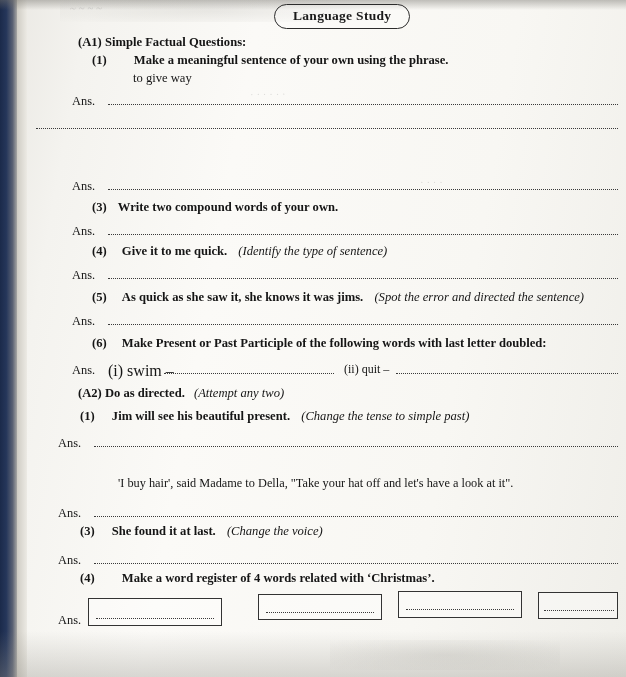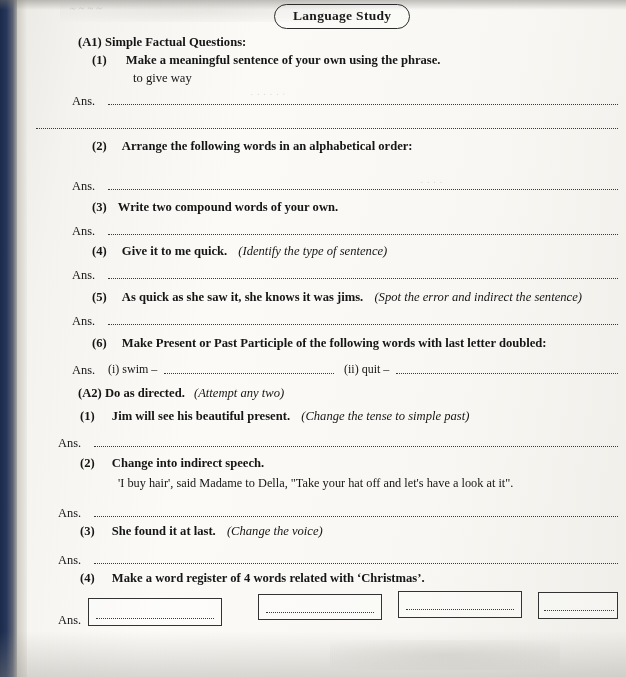--- a/index.html
+++ b/index.html
@@ -128,31 +128,27 @@
   <div class="content">
 
     <div class="title-wrap">
       <div class="title-box">Language Study</div>
     </div>
 
     <div class="row bold" style="left:42px; top:35px;">(A1) Simple Factual Questions:</div>
 
     <div class="row" style="left:56px; top:53px;">
       <span class="bold">(1)</span>
-      <span class="bold" style="margin-left:16px;">Make a meaningful sentence of your own using the phrase.</span>
+      <span class="bold" style="margin-left:24px;">Make a meaningful sentence of your own using the phrase.</span>
     </div>
     <div class="row" style="left:97px; top:71px;">to give way</div>
     <div class="ans-label" style="left:36px; top:94px;">Ans.</div>
     <div class="dots" style="left:72px; top:104px; width:510px;"></div>
     <div class="dots" style="left:0px; top:128px; width:582px;"></div>
 
-    <div class="row" style="left:56px; top:139px;">
-      <span class="bold">(2)</span>
-      <span class="bold" style="margin-left:12px;">Arrange the following words in an alphabetical order:</span>
-    </div>
     <div class="ans-label" style="left:36px; top:179px;">Ans.</div>
     <div class="dots" style="left:72px; top:189px; width:510px;"></div>
 
     <div class="row" style="left:56px; top:200px;">
       <span class="bold">(3)</span>
       <span class="bold" style="margin-left:8px;">Write two compound words of your own.</span>
     </div>
     <div class="ans-label" style="left:36px; top:224px;">Ans.</div>
     <div class="dots" style="left:72px; top:234px; width:510px;"></div>
 
@@ -160,67 +156,63 @@
       <span class="bold">(4)</span>
       <span class="bold" style="margin-left:12px;">Give it to me quick.</span>
       <span class="ital" style="margin-left:8px;">(Identify the type of sentence)</span>
     </div>
     <div class="ans-label" style="left:36px; top:268px;">Ans.</div>
     <div class="dots" style="left:72px; top:278px; width:510px;"></div>
 
     <div class="row" style="left:56px; top:290px;">
       <span class="bold">(5)</span>
       <span class="bold" style="margin-left:12px;">As quick as she saw it, she knows it was jims.</span>
-      <span class="ital" style="margin-left:8px;">(Spot the error and indirect the sentence)</span>
+      <span class="ital" style="margin-left:8px;">(Spot the error and directed the sentence)</span>
     </div>
     <div class="ans-label" style="left:36px; top:314px;">Ans.</div>
     <div class="dots" style="left:72px; top:324px; width:510px;"></div>
 
     <div class="row" style="left:56px; top:336px;">
       <span class="bold">(6)</span>
       <span class="bold" style="margin-left:12px;">Make Present or Past Participle of the following words with last letter doubled:</span>
     </div>
     <div class="ans-label" style="left:36px; top:363px;">Ans.</div>
-    <div class="row" style="left:72px; top:362px; font-size:12px;">(i) swim –</div>
+    <div class="row" style="left:72px; top:362px; font-size:16px;">(i) swim –</div>
     <div class="dots" style="left:128px; top:373px; width:170px;"></div>
     <div class="row" style="left:308px; top:362px; font-size:12px;">(ii) quit –</div>
     <div class="dots" style="left:360px; top:373px; width:222px;"></div>
 
     <div class="row" style="left:42px; top:386px;">
       <span class="bold">(A2) Do as directed.</span>
       <span class="ital" style="margin-left:6px;">(Attempt any two)</span>
     </div>
 
     <div class="row" style="left:44px; top:409px;text-align:center;">
       <span class="bold">(1)</span>
       <span class="bold" style="margin-left:14px;">Jim will see his beautiful present.</span>
       <span class="ital" style="margin-left:8px;">(Change the tense to simple past)</span>
     </div>
     <div class="ans-label" style="left:22px; top:436px;">Ans.</div>
     <div class="dots" style="left:58px; top:446px; width:524px;"></div>
 
-    <div class="row" style="left:44px; top:456px;">
-      <span class="bold">(2)</span>
-      <span class="bold" style="margin-left:14px;">Change into indirect speech.</span>
-    </div>
     <div class="row" style="left:82px; top:476px; font-size:12.3px;">'I buy hair', said Madame to Della, "Take your hat off and let's have a look at it".</div>
     <div class="ans-label" style="left:22px; top:506px;">Ans.</div>
     <div class="dots" style="left:58px; top:516px; width:524px;"></div>
 
     <div class="row" style="left:44px; top:524px;">
       <span class="bold">(3)</span>
       <span class="bold" style="margin-left:14px;">She found it at last.</span>
       <span class="ital" style="margin-left:8px;">(Change the voice)</span>
     </div>
     <div class="ans-label" style="left:22px; top:553px;">Ans.</div>
     <div class="dots" style="left:58px; top:563px; width:524px;"></div>
 
     <div class="row" style="left:44px; top:571px;">
       <span class="bold">(4)</span>
-      <span class="bold" style="margin-left:14px;">Make a word register of 4 words related with ‘Christmas’.</span>
+      <span class="bold" style="margin-left:24px;">Make a word register of 4 words related with ‘Christmas’.</span>
     </div>
     <div class="ans-label" style="left:22px; top:613px;">Ans.</div>
 
     <div class="box" style="left:52px; top:598px; width:134px; height:28px;"></div>
     <div class="boxdots" style="left:60px; top:618px; width:118px;"></div>
 
     <div class="box" style="left:222px; top:594px; width:124px; height:26px;"></div>
     <div class="boxdots" style="left:230px; top:612px; width:108px;"></div>
 
     <div class="box" style="left:362px; top:591px; width:124px; height:27px;"></div>

